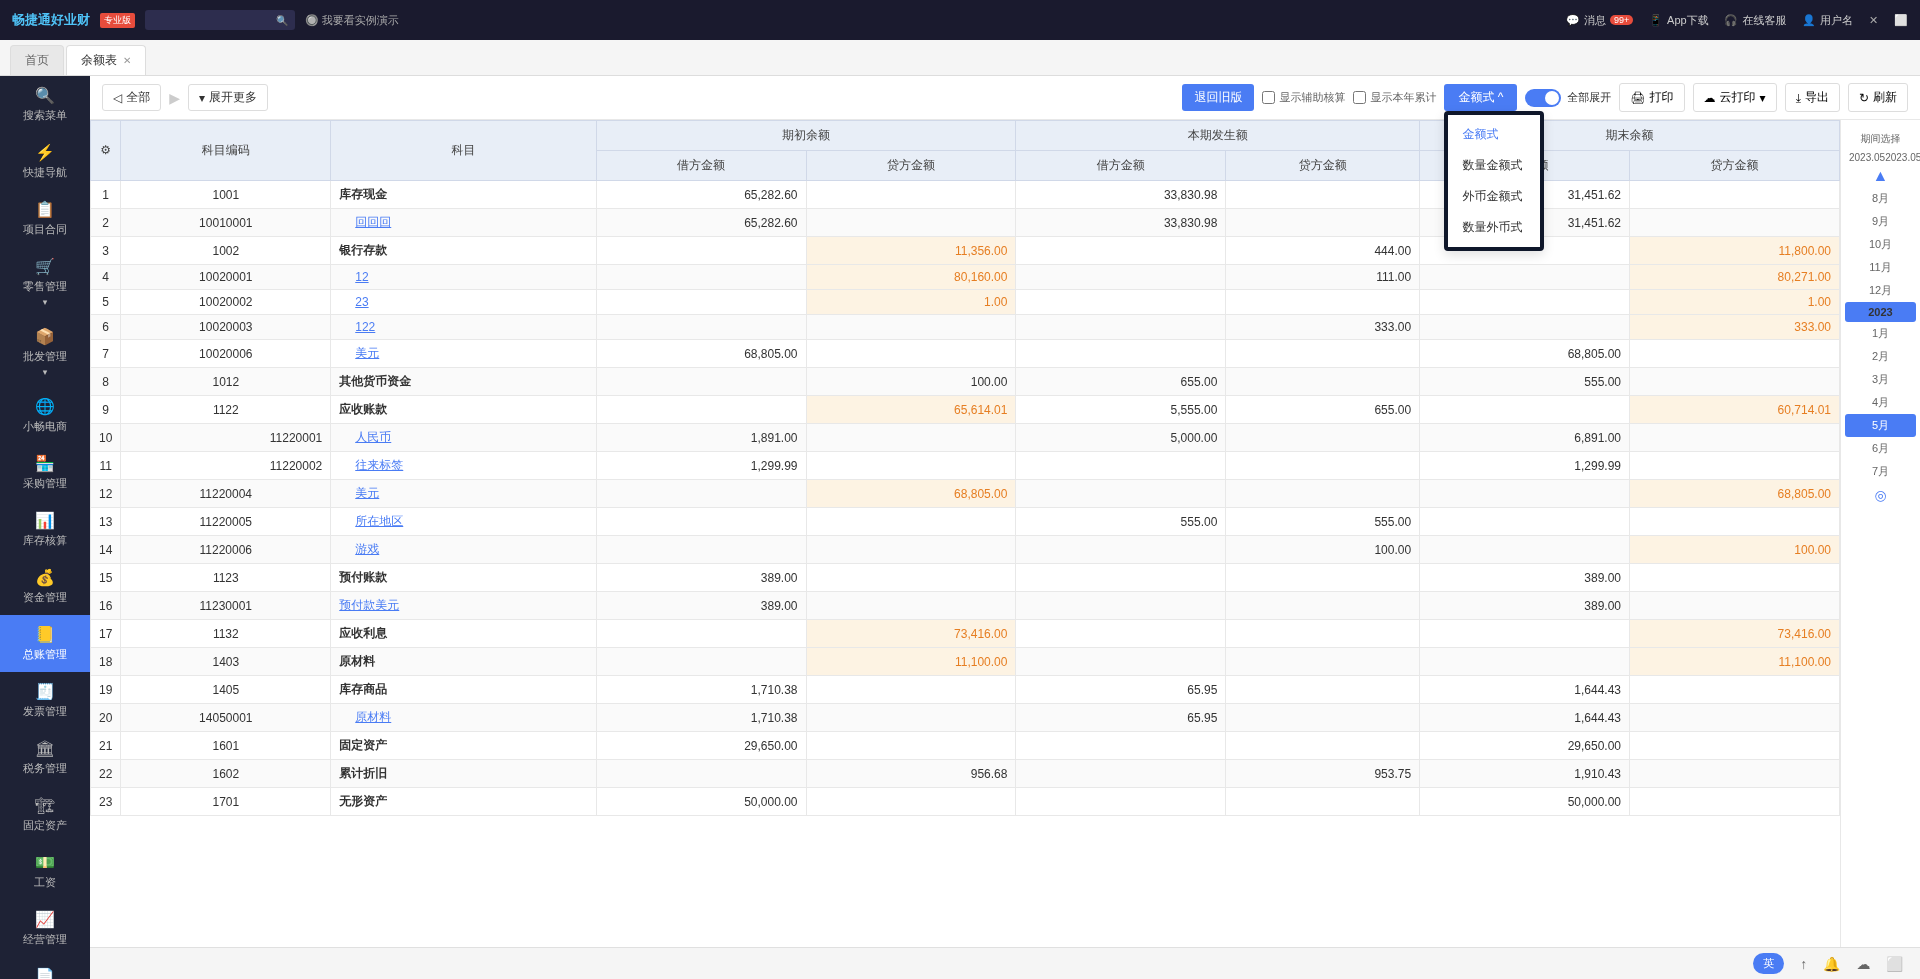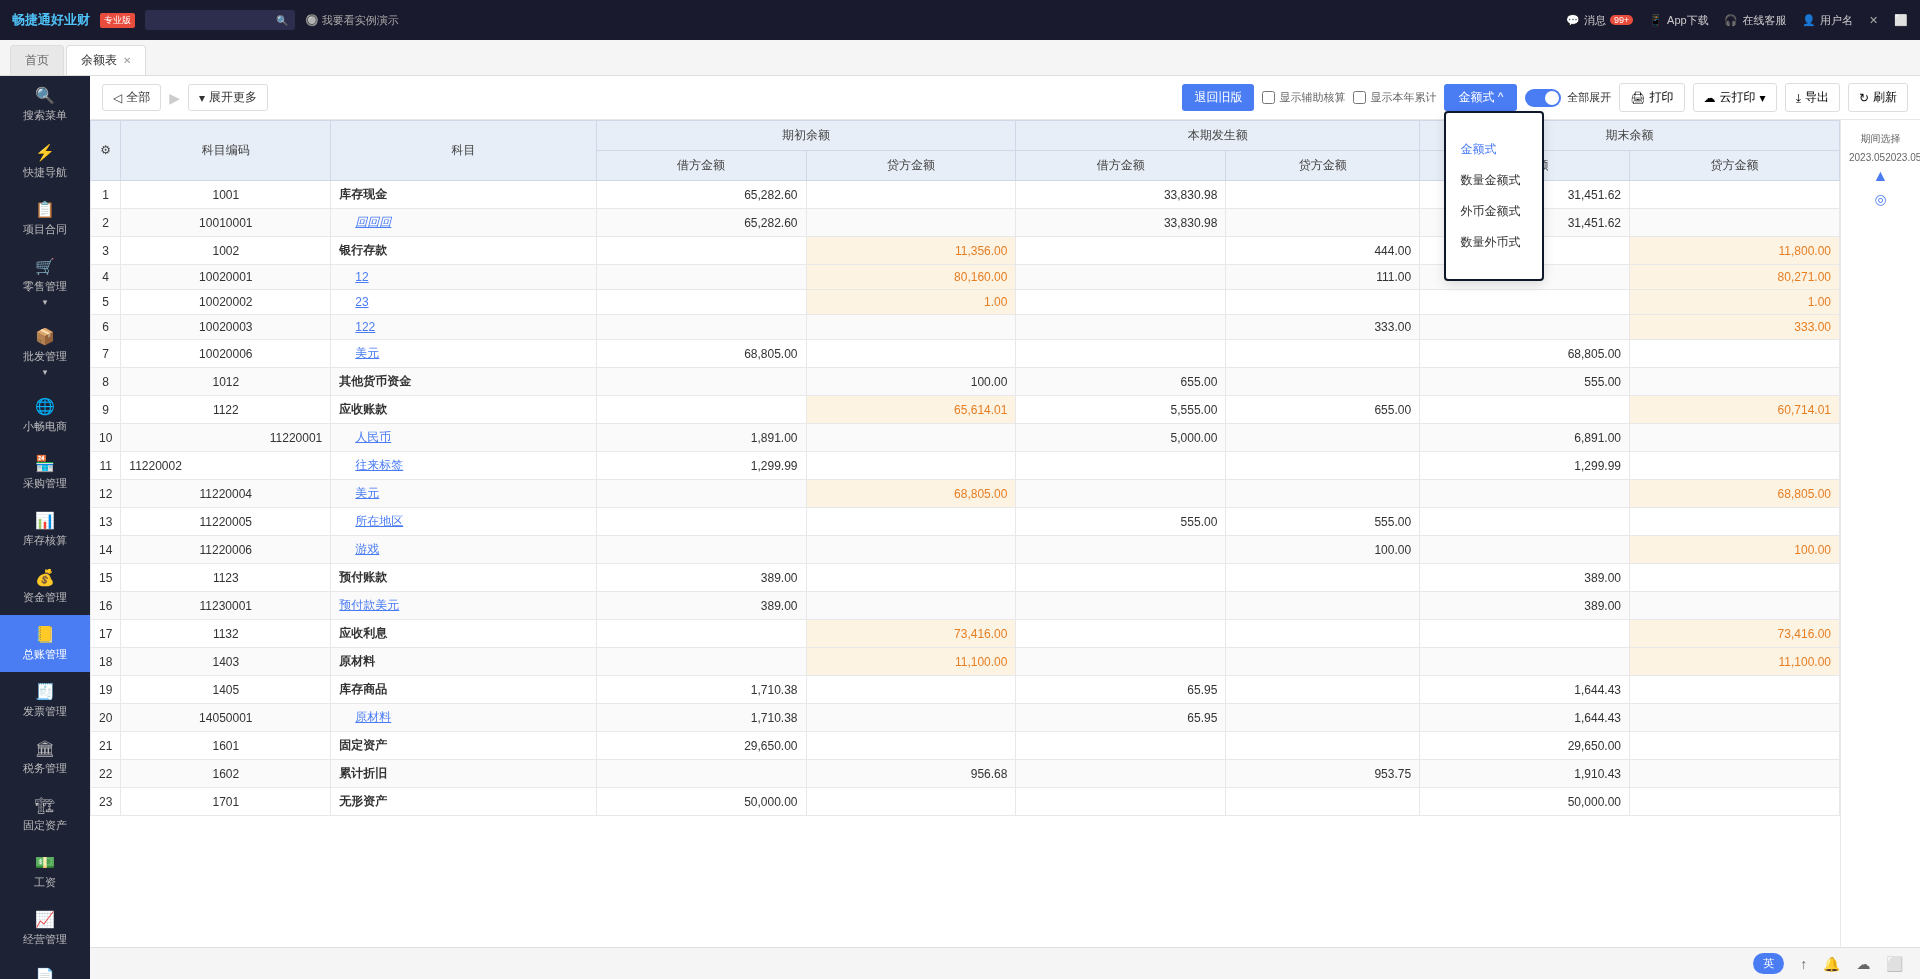--- a/index.html
+++ b/index.html
@@ -147,26 +147,26 @@
     .btn-export { background: white; border: 1px solid #ddd; border-radius: 3px; padding: 5px 10px; font-size: 12px; cursor: pointer; display: flex; align-items: center; gap: 4px; }
     .btn-refresh { background: white; border: 1px solid #ddd; border-radius: 3px; padding: 5px 10px; font-size: 12px; cursor: pointer; display: flex; align-items: center; gap: 4px; }
 
     
     .dropdown-wrapper { position: relative; display: inline-block; }
     .dropdown-menu {
       position: absolute;
       top: 100%;
       left: 0;
       background: white;
-      border: 2px solid #0f172a;
+      border: 4px solid #0f172a;
       border-radius: 4px;
       box-shadow: 0 4px 12px rgba(0,0,0,0.12);
       z-index: 100;
       min-width: 100px;
-      padding: 21px 0;
+      padding: 4px 0;
     }
     .dropdown-item {
       padding: 7px 14px;
       cursor: pointer;
       font-size: 12px;
       color: #333;
     }
     .dropdown-item.selected { color: #4a7cf4; }
 
     
@@ -453,21 +453,21 @@
     <td>65,282.60</td>
     <td></td>
     <td>33,830.98</td>
     <td></td>
     <td>31,451.62</td>
     <td></td>
   </tr>
               <tr>
     <td>2</td>
     <td style="text-align:center;">10010001</td>
-    <td class="underline-text" style="padding-left:24px;font-style:italic;">回回回</td>
+    <td class="underline-text" style="padding-left:24px;">回回回</td>
     <td>65,282.60</td>
     <td></td>
     <td>33,830.98</td>
     <td></td>
     <td>31,451.62</td>
     <td></td>
   </tr>
               <tr>
     <td>3</td>
     <td style="text-align:center;">1002</td>
@@ -551,21 +551,21 @@
     <td class="underline-text" style="padding-left:24px;">人民币</td>
     <td>1,891.00</td>
     <td></td>
     <td>5,000.00</td>
     <td></td>
     <td>6,891.00</td>
     <td></td>
   </tr>
               <tr>
     <td>11</td>
-    <td style="text-align:left;">11220002</td>
+    <td style="text-align:right;">11220002</td>
     <td class="underline-text" style="padding-left:24px;">往来标签</td>
     <td>1,299.99</td>
     <td></td>
     <td></td>
     <td></td>
     <td>1,299.99</td>
     <td></td>
   </tr>
               <tr>
     <td>12</td>
@@ -703,20 +703,35 @@
         </table>
       </div>
 
       <div class="right-panel">
         <div class="right-panel-title">期间选择</div>
         <div style="display:flex;justify-content:space-between;padding:2px 4px;">
           <span style="font-size:10px;color:#666;">2023.05</span>
           <span style="font-size:10px;color:#666;">2023.05</span>
         </div>
         <div class="period-nav">▲</div>
+        <div id="month-list">
+            <div class="period-item">8月</div>
+            <div class="period-item">9月</div>
+            <div class="period-item">10月</div>
+            <div class="period-item">11月</div>
+            <div class="period-item">12月</div>
+            <div class="period-item active" style="font-weight: bold; color: rgb(51, 51, 51);">2023</div>
+            <div class="period-item">1月</div>
+            <div class="period-item">2月</div>
+            <div class="period-item">3月</div>
+            <div class="period-item">4月</div>
+            <div class="period-item active">5月</div>
+            <div class="period-item">6月</div>
+            <div class="period-item">7月</div>
+          </div>
         <div class="period-scroll-btn">◎</div>
       </div>
     </div>
 
     <div class="status-bar">
       <button class="status-btn">英</button>
       <span class="status-bar-icon">↑</span>
       <span class="status-bar-icon">🔔</span>
       <span class="status-bar-icon">☁</span>
       <span class="status-bar-icon">⬜</span>

